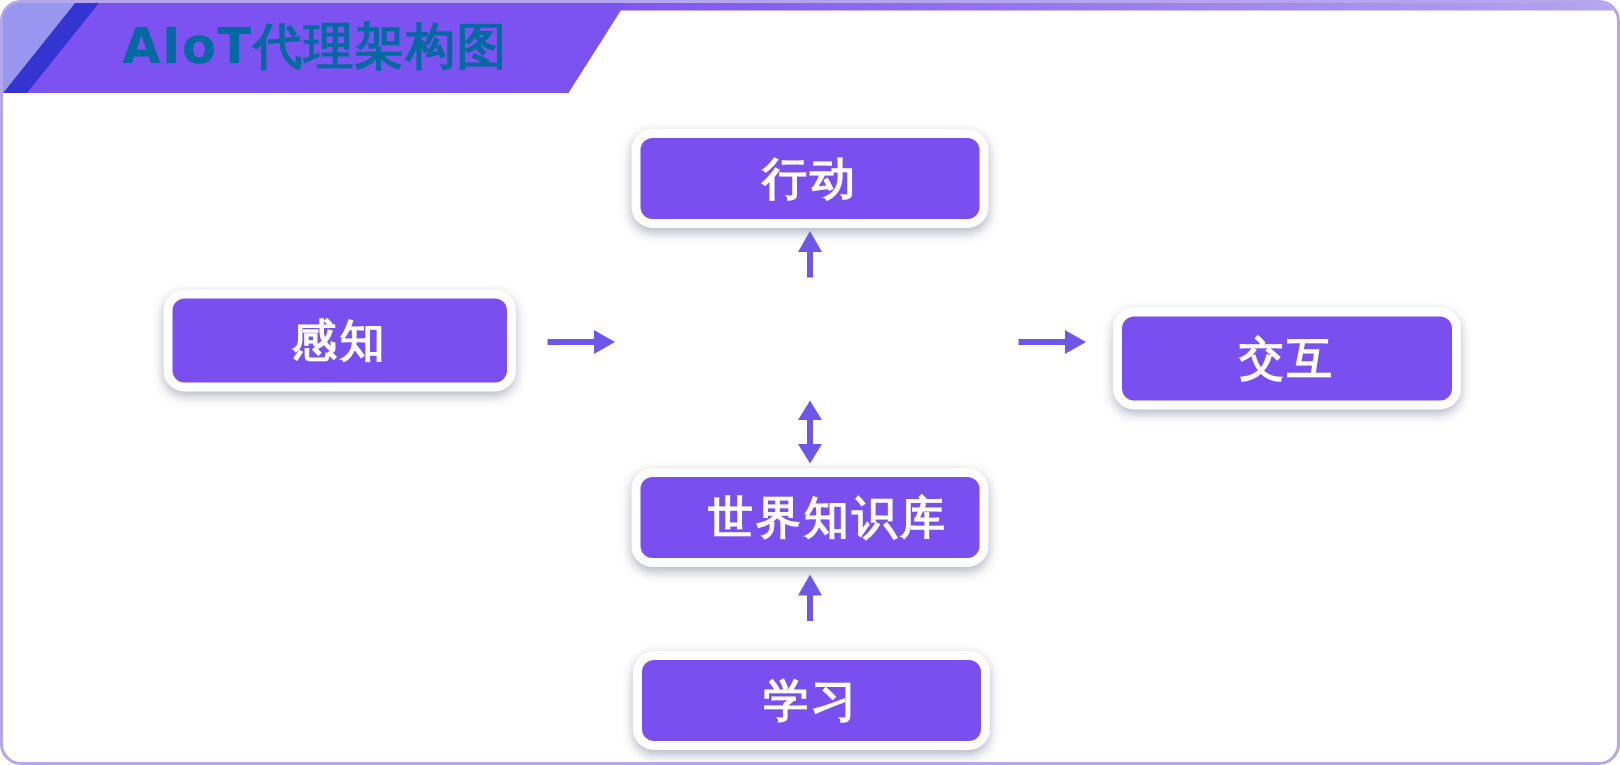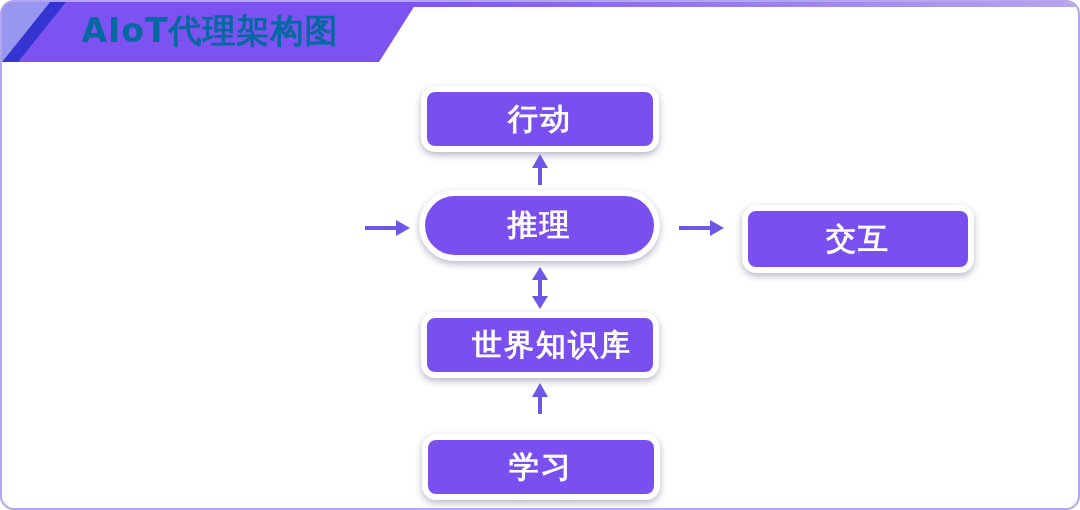--- a/index.html
+++ b/index.html
@@ -79,21 +79,21 @@
   <div class="badge">
     <svg width="418" height="60" viewBox="0 0 418 60">
       <polygon points="0,0 415,0 377,60 0,60" style="fill: var(--badge-purple, #7c52f0);"></polygon>
       <polygon points="48,0 64,0 16,60 0,60" style="fill: var(--stripe-blue, #3434d2);"></polygon>
       <polygon points="0,0 48,0 0,60" style="fill: var(--corner-periwinkle, #9797ef);"></polygon>
     </svg>
     <div class="badge-title">AIoT代理架构图</div>
   </div>
 
   <div class="node" id="node-action">行动</div>
-  <div class="node pill" id="node-reasoning">推理</div>
+  <div class="node" id="node-perception">感知</div>
   <div class="node" id="node-interaction">交互</div>
   <div class="node" id="node-world">世界知识库</div>
   <div class="node" id="node-learning">学习</div>
 
   <svg class="arrow" id="arrow-reasoning-action" width="28" height="34" viewBox="0 0 28 34">
     <line x1="14" y1="33" x2="14" y2="12"></line>
     <polygon points="14,2 6,16 22,16"></polygon>
   </svg>
 
   <svg class="arrow" id="arrow-perception-reasoning" width="50" height="28" viewBox="0 0 50 28">

